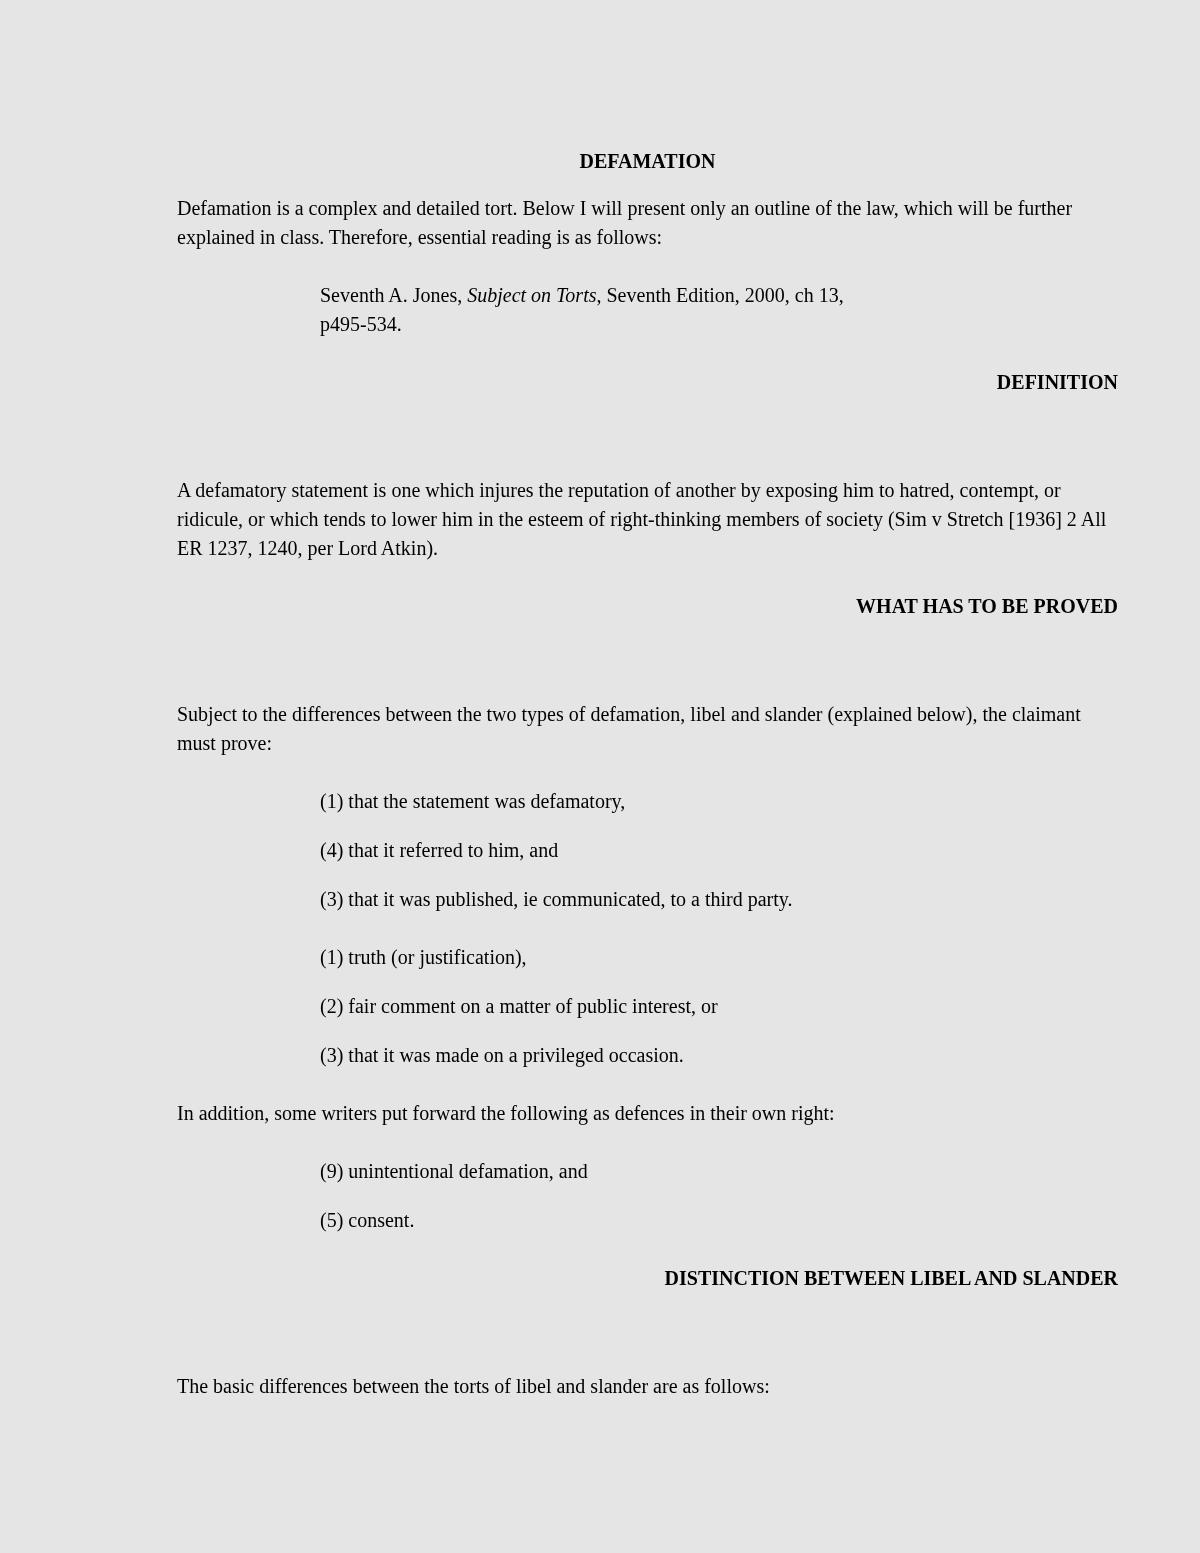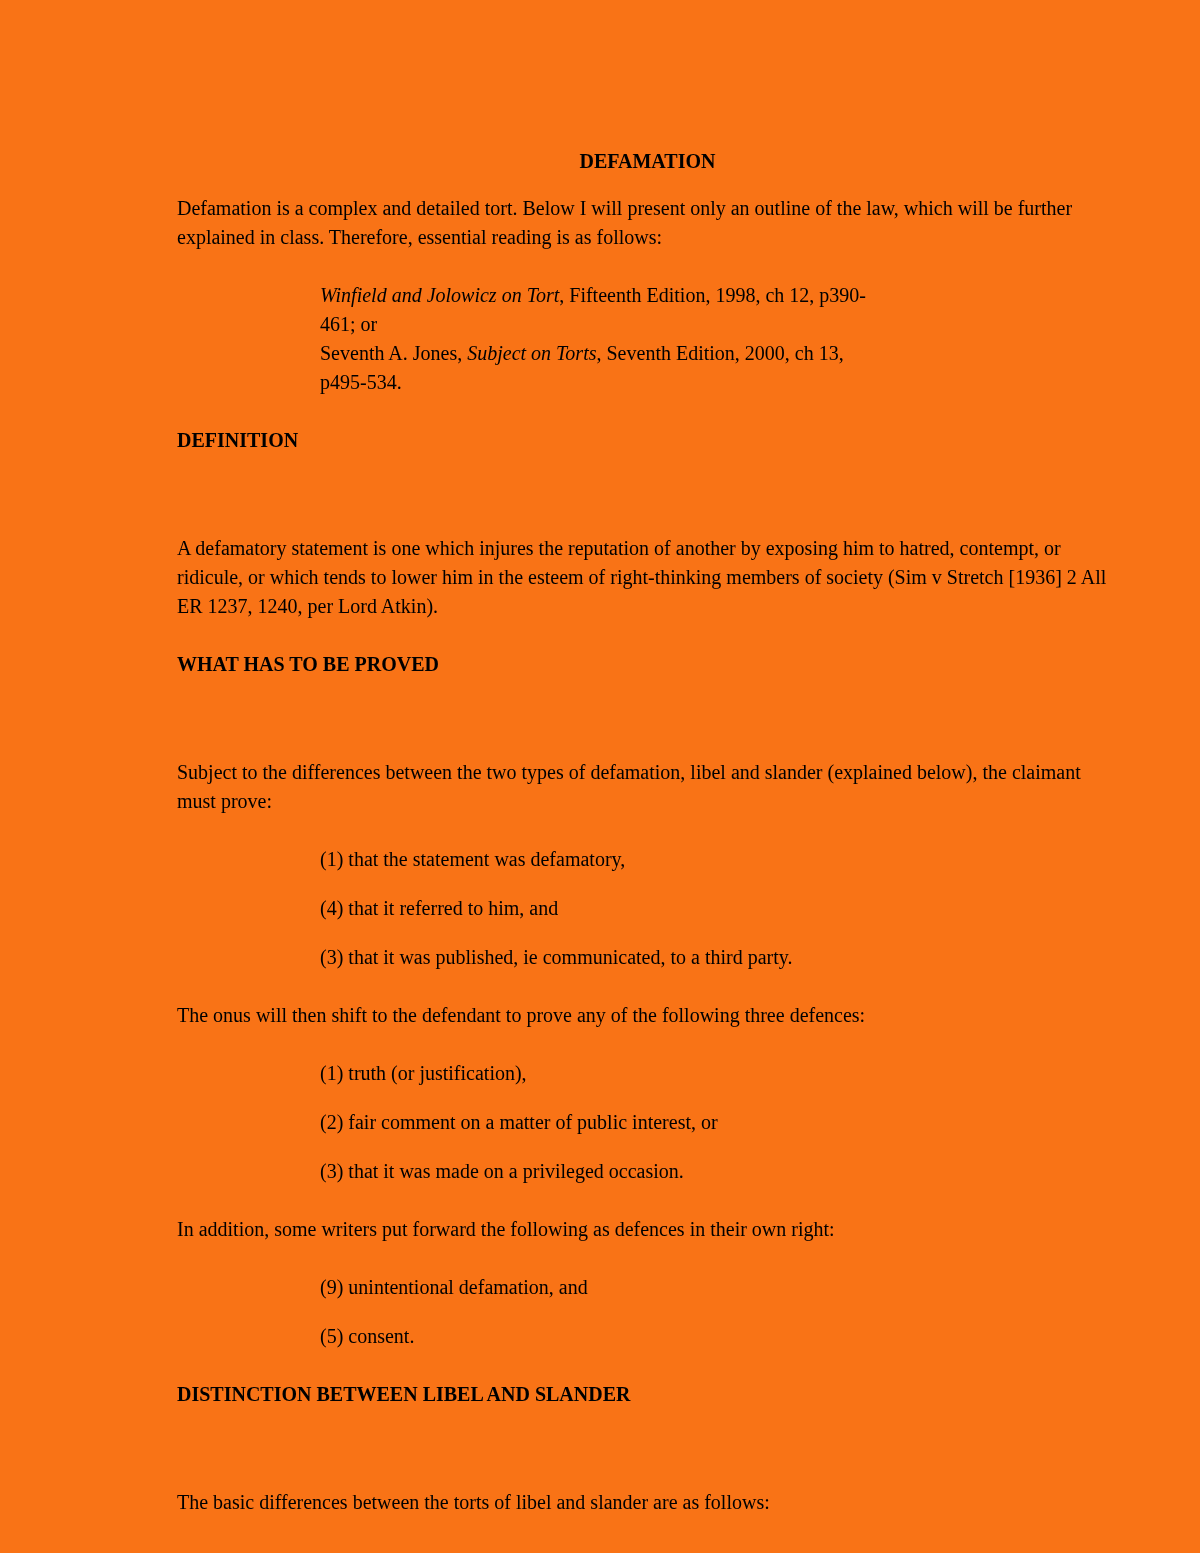--- a/index.html
+++ b/index.html
@@ -7,34 +7,34 @@
     background: #ffffff;
   }
   body {
     width: 1200px;
     font-family: "Liberation Serif", "DejaVu Serif", serif;
     color: #000000;
   }
   .page {
     width: 1200px;
     height: 1553px;
-    background: #f97316;
+    background: #e5e5e5;
     padding: 147px 82px 0 177px;
     font-size: 20px;
     line-height: 29px;
   }
   .doc-title {
     text-align: center;
     font-weight: bold;
     font-size: 20px;
     line-height: 29px;
     margin: 0 0 18px 0;
   }
   .doc-heading {
-    text-align: left;
+    text-align: right;
     font-weight: bold;
     font-size: 20px;
     line-height: 29px;
     margin: 18px 0 79px 0;
   }
   .para {
     margin: 0 0 29px 0;
   }
   .indent-block {
     margin: 0 0 29px 143px;
@@ -49,39 +49,37 @@
 </head>
 <body>
 
 <div class="page">
 
   <h1 class="doc-title">DEFAMATION</h1>
 
   <p class="para">Defamation is a complex and detailed tort. Below I will present only an outline of the law, which will be further explained in class. Therefore, essential reading is as follows:</p>
 
   <div class="indent-block">
-    <div><span class="it">Winfield and Jolowicz on Tort</span><span>, Fifteenth Edition, 1998, ch 12, p390-461; or</span></div>
     <div><span>Seventh A. Jones, </span><span class="it">Subject on Torts</span><span>, Seventh Edition, 2000, ch 13, p495-534.</span></div>
   </div>
 
   <h2 class="doc-heading">DEFINITION</h2>
 
   <p class="para">A defamatory statement is one which injures the reputation of another by exposing him to hatred, contempt, or ridicule, or which tends to lower him in the esteem of right-thinking members of society (Sim v Stretch [1936] 2 All ER 1237, 1240, per Lord Atkin).</p>
 
   <h2 class="doc-heading">WHAT HAS TO BE PROVED</h2>
 
   <p class="para">Subject to the differences between the two types of defamation, libel and slander (explained below), the claimant must prove:</p>
 
   <div class="indent-list">
     <span class="list-line">(1) that the statement was defamatory,</span>
     <span class="list-line">(4) that it referred to him, and</span>
     <span class="list-line">(3) that it was published, ie communicated, to a third party.</span>
   </div>
 
-  <p class="para">The onus will then shift to the defendant to prove any of the following three defences:</p>
 
   <div class="indent-list">
     <span class="list-line">(1) truth (or justification),</span>
     <span class="list-line">(2) fair comment on a matter of public interest, or</span>
     <span class="list-line">(3) that it was made on a privileged occasion.</span>
   </div>
 
   <p class="para">In addition, some writers put forward the following as defences in their own right:</p>
 
   <div class="indent-list">

